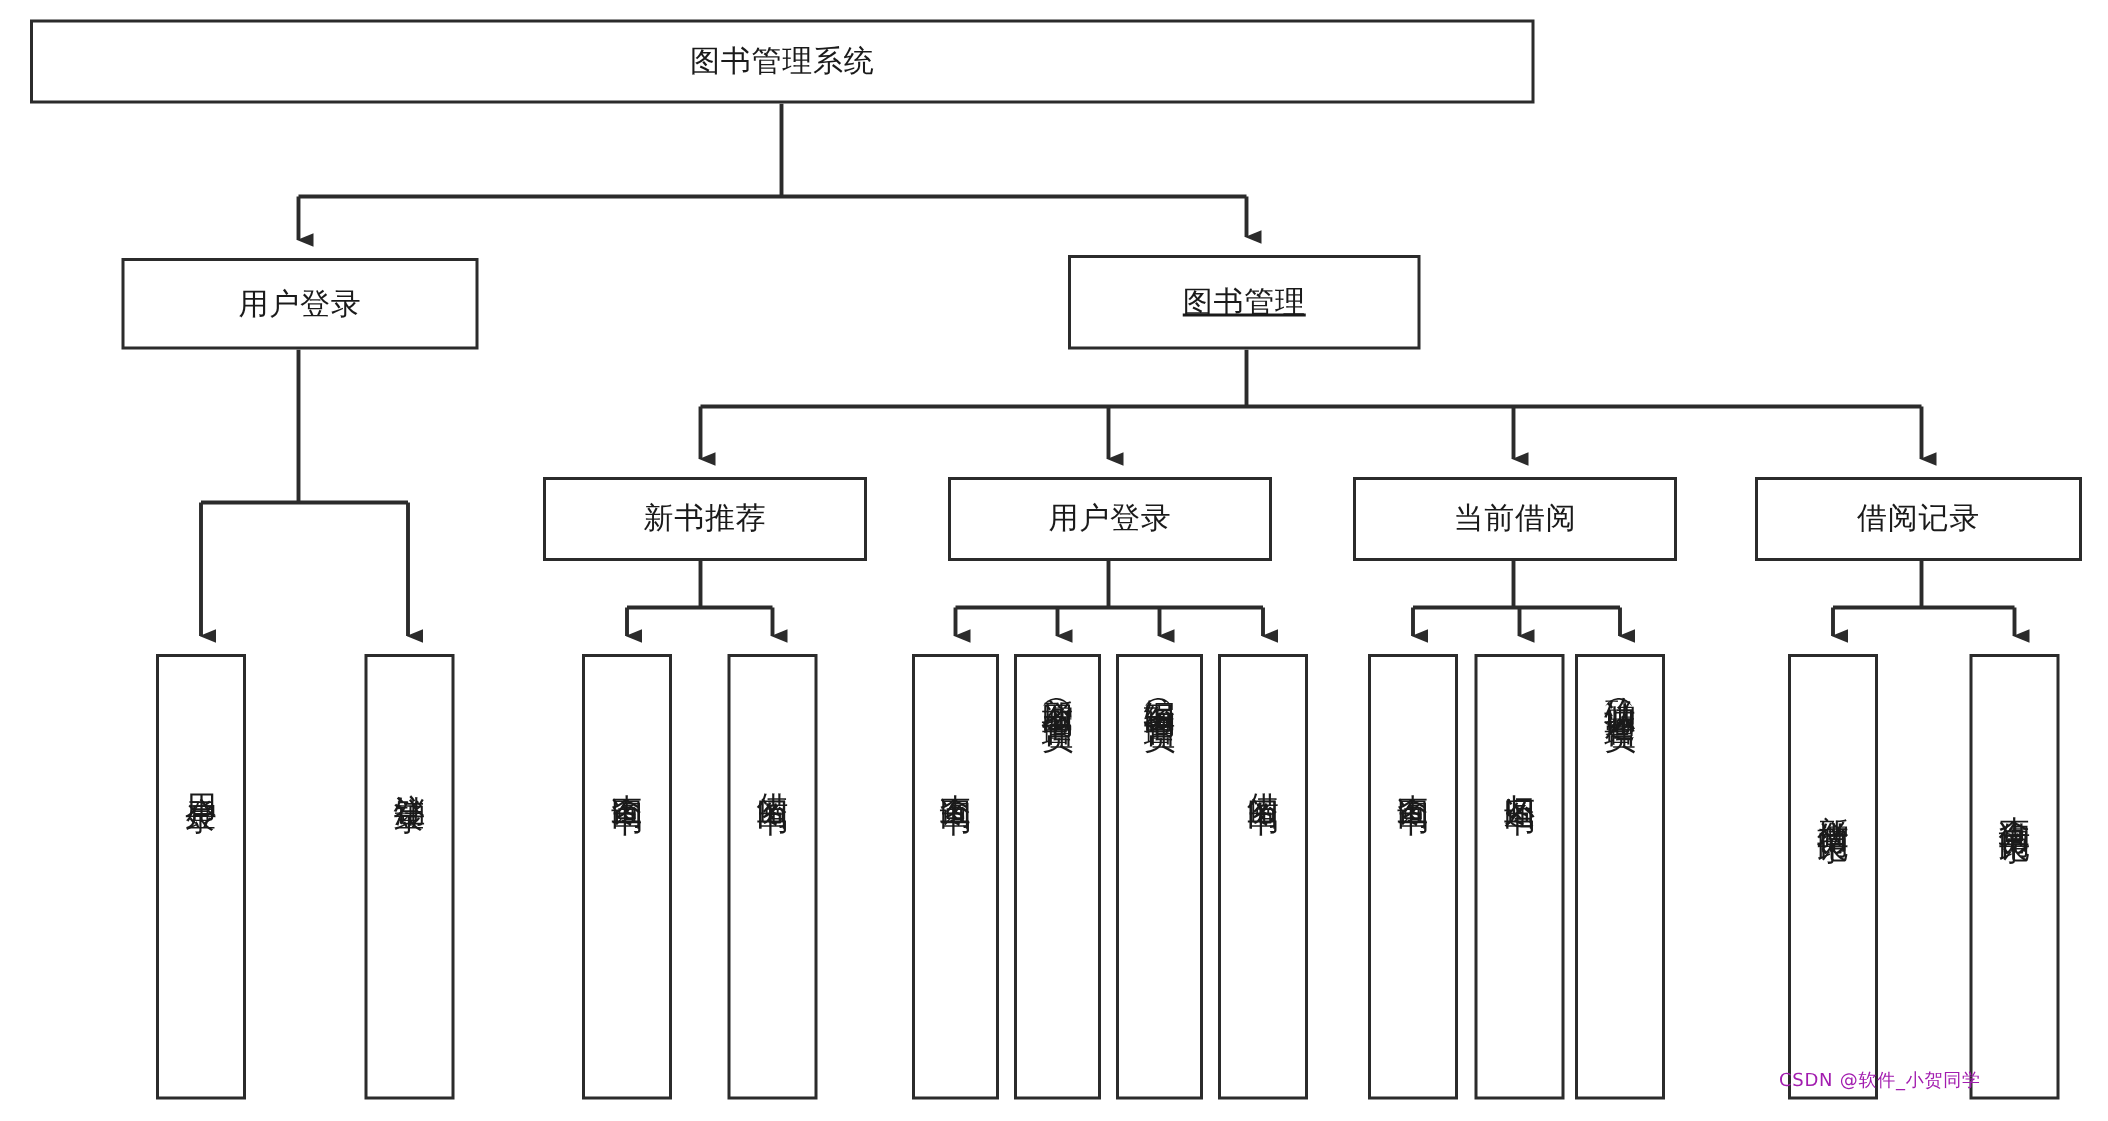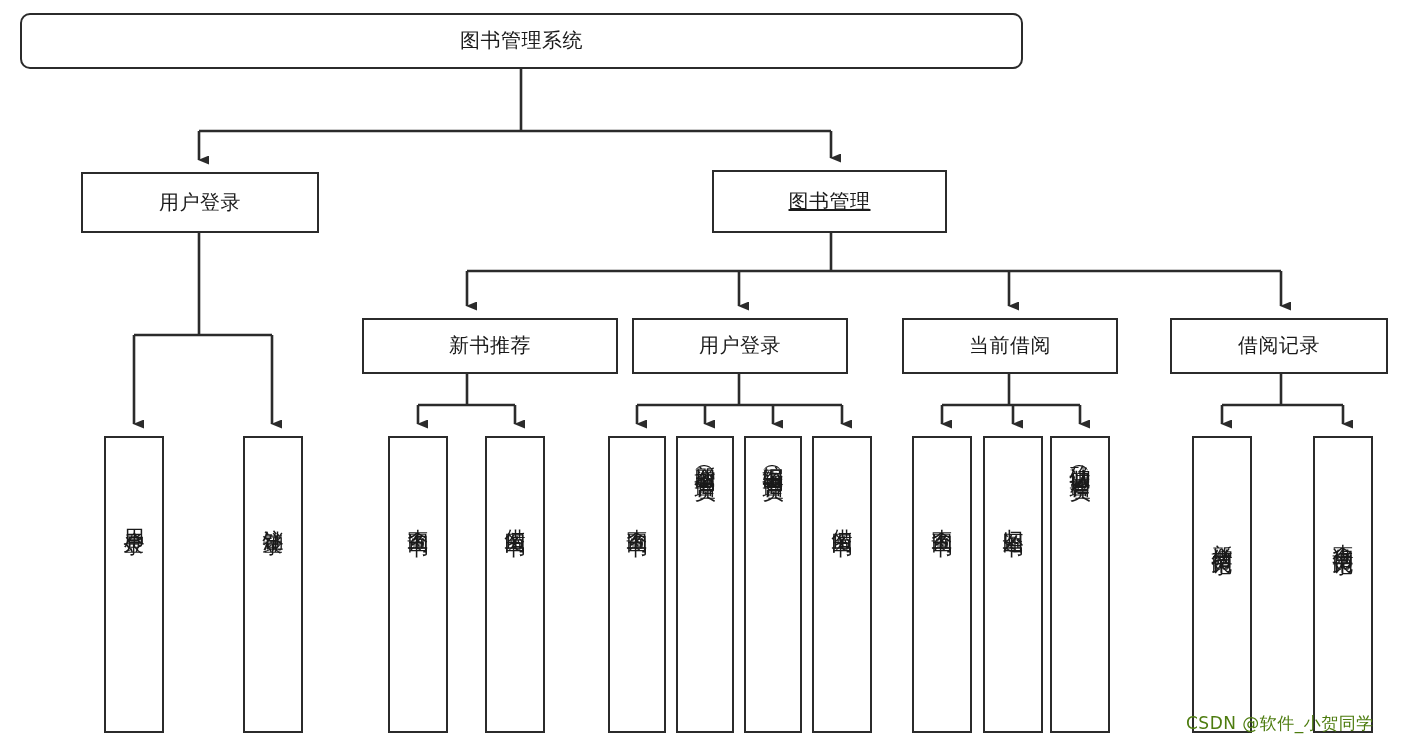--- a/index.html
+++ b/index.html
@@ -67,22 +67,22 @@
   .node.vert.mid .node-label {
     padding-top: 70px;
   }
   .node.vert.low .node-label {
     padding-top: 85px;
   }
   .watermark {
     position: absolute;
     left: 1186px;
     top: 712px;
-    font-size: 17px;
-    color: #4d7c0f;
+    font-size: 12px;
+    color: #a21caf;
     white-space: nowrap;
     z-index: 5;
     letter-spacing: 0.5px;
     font-family: "DejaVu Sans", "Liberation Sans", sans-serif;
   }
 </style>
 </head>
 <body>
 
 <div id="canvas">
@@ -130,32 +130,32 @@
       <path d="M1013,405 L1013,424" marker-end="url(#arrowhead)"></path>
       <path d="M1080,405 L1080,424" marker-end="url(#arrowhead)"></path>
 
       <path d="M1281,374 L1281,405"></path>
       <path d="M1222,405 L1343,405"></path>
       <path d="M1222,405 L1222,424" marker-end="url(#arrowhead)"></path>
       <path d="M1343,405 L1343,424" marker-end="url(#arrowhead)"></path>
     </g>
   </svg>
 
-  <div class="node horiz" style="left:20px; top:13px; width:1003px; height:56px;border-radius:10px;">
+  <div class="node horiz" style="left:20px; top:13px; width:1003px; height:56px;">
     <span class="node-label">图书管理系统</span>
   </div>
 
   <div class="node horiz" style="left:81px; top:172px; width:238px; height:61px;">
     <span class="node-label">用户登录</span>
   </div>
   <div class="node horiz" style="left:712px; top:170px; width:235px; height:63px;text-decoration:underline;">
     <span class="node-label">图书管理</span>
   </div>
 
-  <div class="node horiz" style="left:362px; top:318px; width:256px; height:56px;">
+  <div class="node horiz" style="left:362px; top:318px; width:216px; height:56px;">
     <span class="node-label">新书推荐</span>
   </div>
   <div class="node horiz" style="left:632px; top:318px; width:216px; height:56px;">
     <span class="node-label">用户登录</span>
   </div>
   <div class="node horiz" style="left:902px; top:318px; width:216px; height:56px;">
     <span class="node-label">当前借阅</span>
   </div>
   <div class="node horiz" style="left:1170px; top:318px; width:218px; height:56px;">
     <span class="node-label">借阅记录</span>

